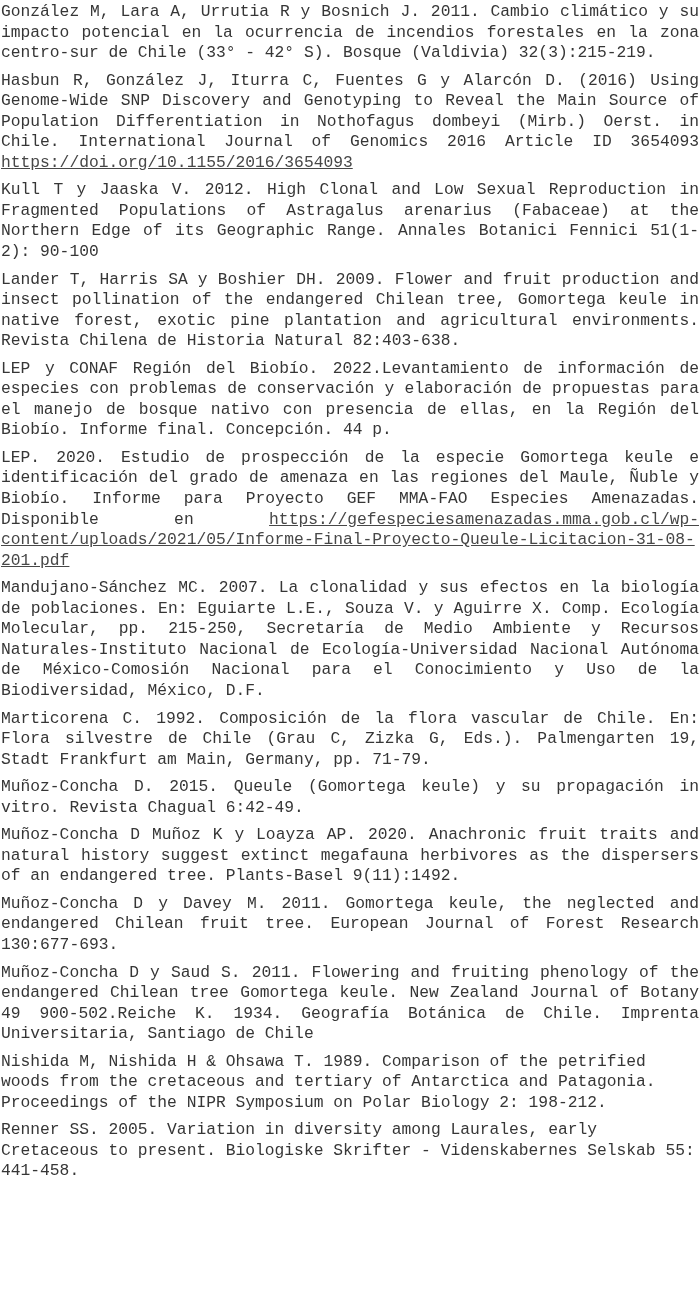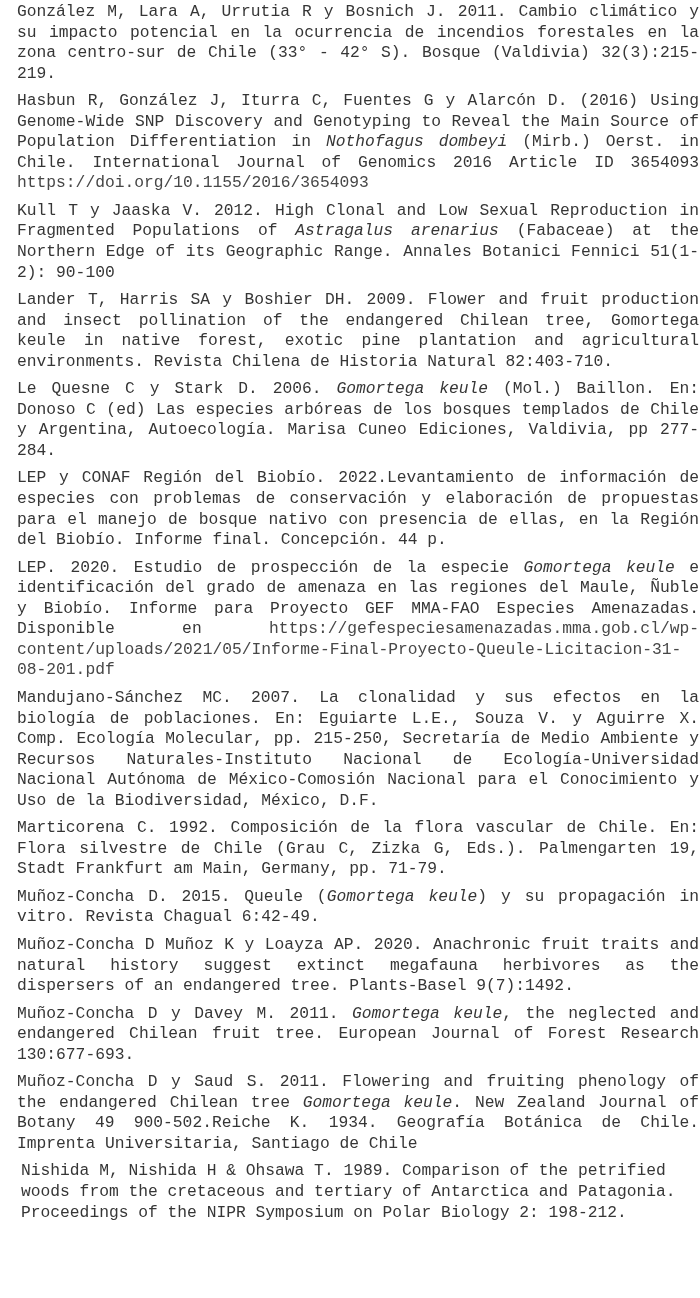--- a/index.html
+++ b/index.html
@@ -17,42 +17,43 @@
     font-size: 16.3px;
     line-height: 20.55px;
     color: var(--text-color, #363636);
     letter-spacing: 0;
   }
   .refs { display: block; }
   p.ref {
     margin: 0 0 7px 0;
     padding: 0;
   }
-  p.ref.align-justify { text-align: justify; padding-left: 16px; }
-  p.ref.align-left    { text-align: left; margin-left: 20px; }
+  p.ref.align-justify { text-align: justify; }
+  p.ref.align-left    { text-align: left; }
   .seg-normal { font-style: normal; }
-  .seg-italic { font-style: italic; }
+  .seg-italic { }
   a.seg-link {
     color: var(--link-color, #474747);
+    text-decoration: underline;
     cursor: pointer;
   }
 </style>
 </head>
 <body>
 
 <div class="page">
   <main class="refs" id="refs">
       <p class="ref align-justify"><span class="seg-normal">González M, Lara A, Urrutia R y Bosnich J. 2011. Cambio climático y su impacto potencial en la ocurrencia de incendios forestales en la zona centro-sur de Chile (33° - 42° S). Bosque (Valdivia) 32(3):215-219.</span></p>
       <p class="ref align-justify"><span class="seg-normal">Hasbun R, González J, Iturra C, Fuentes G y Alarcón D. (2016) Using Genome-Wide SNP Discovery and Genotyping to Reveal the Main Source of Population Differentiation in </span><span class="seg-italic">Nothofagus dombeyi</span><span class="seg-normal"> (Mirb.) Oerst. in Chile. International Journal of Genomics 2016 Article ID 3654093 </span><a class="seg-link">https:/⁠/⁠doi.org/⁠10.1155/⁠2016/⁠3654093</a></p>
       <p class="ref align-justify"><span class="seg-normal">Kull T y Jaaska V. 2012. High Clonal and Low Sexual Reproduction in Fragmented Populations of </span><span class="seg-italic">Astragalus arenarius</span><span class="seg-normal"> (Fabaceae) at the Northern Edge of its Geographic Range. Annales Botanici Fennici 51(1-2): 90-100</span></p>
-      <p class="ref align-justify"><span class="seg-normal">Lander T, Harris SA y Boshier DH. 2009. Flower and fruit production and insect pollination of the endangered Chilean tree, Gomortega keule in native forest, exotic pine plantation and agricultural environments. Revista Chilena de Historia Natural 82:403-710.</span></p>
-      <p class="ref align-justify"><span class="seg-normal">Le Quesne C y Stark D. 2006. </span><span class="seg-italic">Gomortega keule</span><span class="seg-normal"> (Mol.) Baillon. En: Donoso C (ed) Las especies arbóreas de los bosques templados de Chile y Argentina, Autoecología. Marisa Cuneo Ediciones, Valdivia, pp 277-284.</span></p>
+      <p class="ref align-justify"><span class="seg-normal">Lander T, Harris SA y Boshier DH. 2009. Flower and fruit production and insect pollination of the endangered Chilean tree, Gomortega keule in native forest, exotic pine plantation and agricultural environments. Revista Chilena de Historia Natural 82:403-638.</span></p>
       <p class="ref align-justify"><span class="seg-normal">LEP y CONAF Región del Biobío. 2022.Levantamiento de información de especies con problemas de conservación y elaboración de propuestas para el manejo de bosque nativo con presencia de ellas, en la Región del Biobío. Informe final. Concepción. 44 p.</span></p>
       <p class="ref align-justify"><span class="seg-normal">LEP. 2020. Estudio de prospección de la especie </span><span class="seg-italic">Gomortega keule</span><span class="seg-normal"> e identificación del grado de amenaza en las regiones del Maule, Ñuble y Biobío. Informe para Proyecto GEF MMA-FAO Especies Amenazadas. Disponible en </span><a class="seg-link">https:/⁠/⁠gefespeciesamenazadas.mma.gob.cl/⁠wp-content/⁠uploads/⁠2021/⁠05/⁠Informe-Final-Proyecto-Queule-Licitacion-31-08-201.pdf</a></p>
       <p class="ref align-justify"><span class="seg-normal">Mandujano-Sánchez MC. 2007. La clonalidad y sus efectos en la biología de poblaciones. En: Eguiarte L.E., Souza V. y Aguirre X. Comp. Ecología Molecular, pp. 215-250, Secretaría de Medio Ambiente y Recursos Naturales-Instituto Nacional de Ecología-Universidad Nacional Autónoma de México-Comosión Nacional para el Conocimiento y Uso de la Biodiversidad, México, D.F.</span></p>
       <p class="ref align-justify"><span class="seg-normal">Marticorena C. 1992. Composición de la flora vascular de Chile. En: Flora silvestre de Chile (Grau C, Zizka G, Eds.). Palmengarten 19, Stadt Frankfurt am Main, Germany, pp. 71-79.</span></p>
       <p class="ref align-justify"><span class="seg-normal">Muñoz-Concha D. 2015. Queule (</span><span class="seg-italic">Gomortega keule</span><span class="seg-normal">) y su propagación in vitro. Revista Chagual 6:42-49.</span></p>
-      <p class="ref align-justify"><span class="seg-normal">Muñoz-Concha D Muñoz K y Loayza AP. 2020. Anachronic fruit traits and natural history suggest extinct megafauna herbivores as the dispersers of an endangered tree. Plants-Basel 9(7):1492.</span></p>
+      <p class="ref align-justify"><span class="seg-normal">Muñoz-Concha D Muñoz K y Loayza AP. 2020. Anachronic fruit traits and natural history suggest extinct megafauna herbivores as the dispersers of an endangered tree. Plants-Basel 9(11):1492.</span></p>
       <p class="ref align-justify"><span class="seg-normal">Muñoz-Concha D y Davey M. 2011. </span><span class="seg-italic">Gomortega keule</span><span class="seg-normal">, the neglected and endangered Chilean fruit tree. European Journal of Forest Research 130:677-693.</span></p>
       <p class="ref align-justify"><span class="seg-normal">Muñoz-Concha D y Saud S. 2011. Flowering and fruiting phenology of the endangered Chilean tree </span><span class="seg-italic">Gomortega keule</span><span class="seg-normal">. New Zealand Journal of Botany 49 900-502.Reiche K. 1934. Geografía Botánica de Chile. Imprenta Universitaria, Santiago de Chile</span></p>
       <p class="ref align-left"><span class="seg-normal">Nishida M, Nishida H &amp; Ohsawa T. 1989. Comparison of the petrified woods from the cretaceous and tertiary of Antarctica and Patagonia. Proceedings of the NIPR Symposium on Polar Biology 2: 198-212.</span></p>
+      <p class="ref align-left"><span class="seg-normal">Renner SS. 2005. Variation in diversity among Laurales, early Cretaceous to present. Biologiske Skrifter - Videnskabernes Selskab 55: 441-458.</span></p>
     </main>
 </div>
 
 </body></html>

